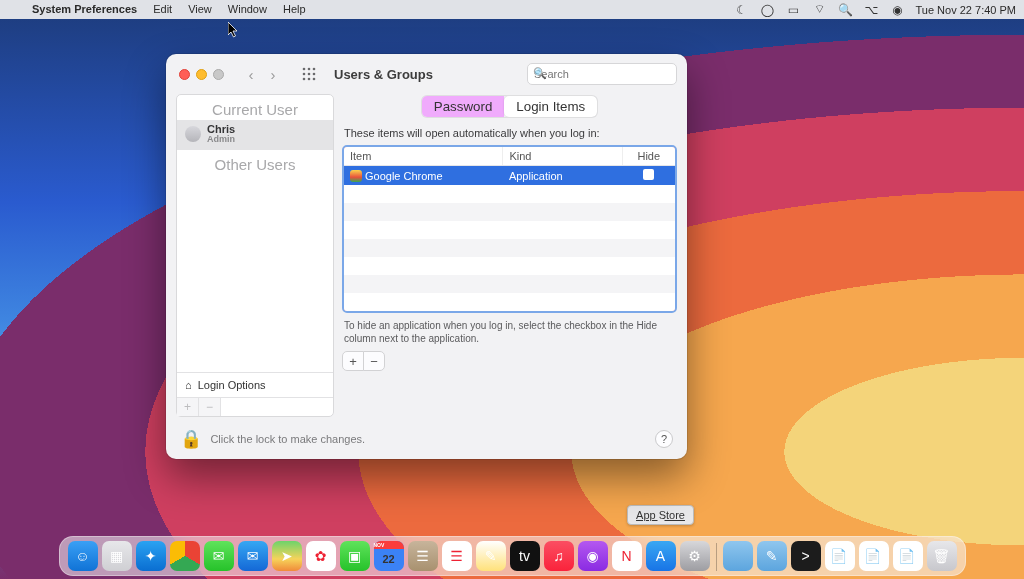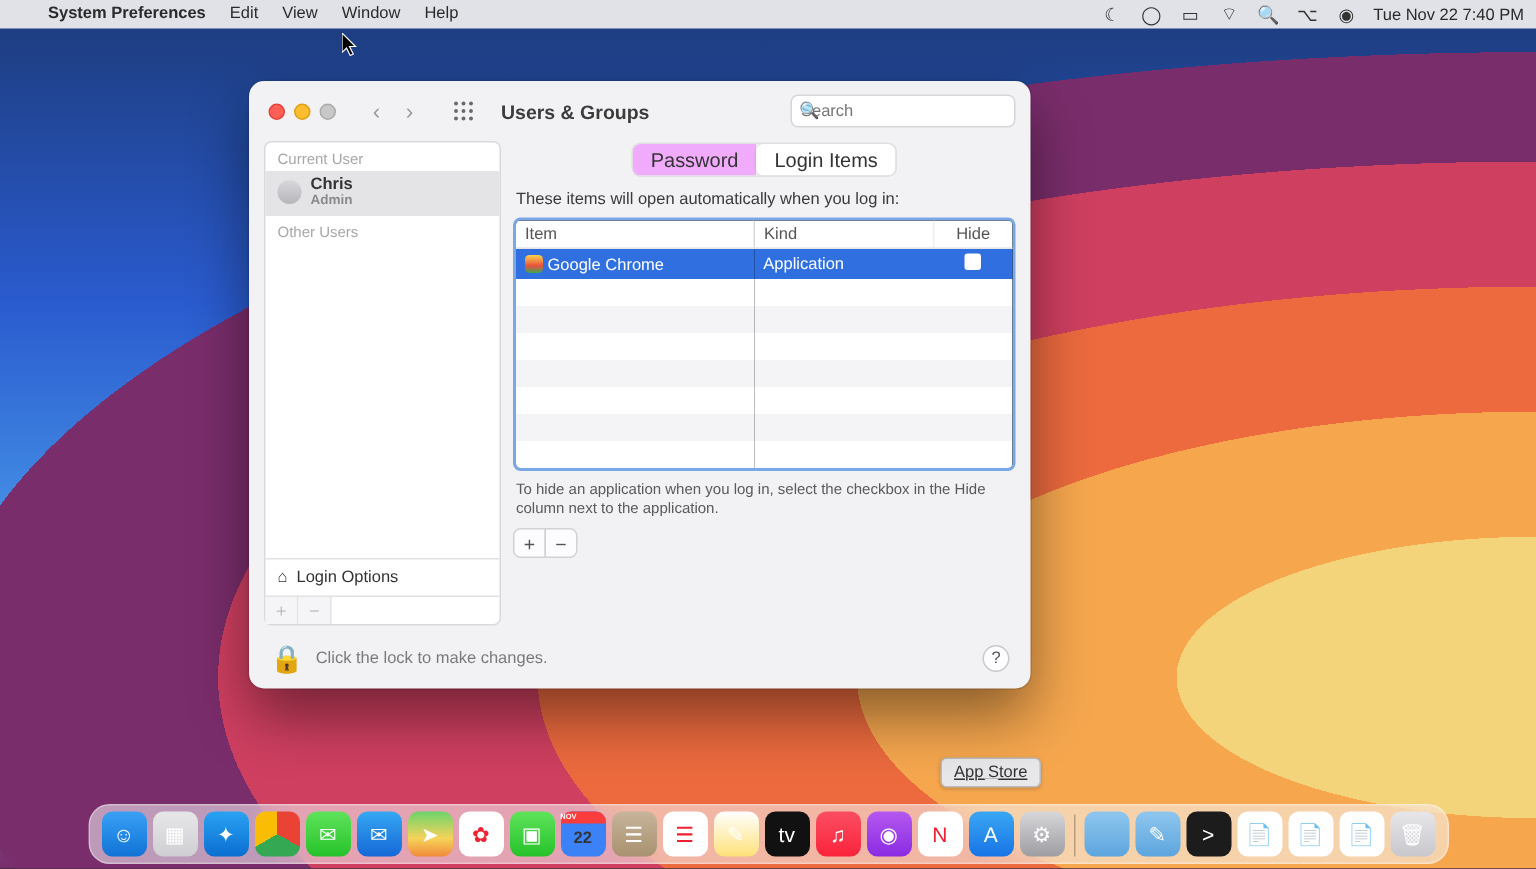--- a/index.html
+++ b/index.html
@@ -85,21 +85,21 @@
   background: #fff; padding: 0 8px 0 6px; font-size: 11px; color: #555;
 }
 .searchwrap { position: relative; }
 .searchwrap .sicon { position: absolute; left: 6px; top: 4px; color: #999; font-size: 11px; }
 
 .winbody { flex: 1; display: flex; padding: 0 10px 2px 10px; gap: 8px; }
 .sidebar {
   width: 158px; background: #fff; border: 1px solid #d9d9db; border-radius: 5px;
   display: flex; flex-direction: column; font-size: 11px;
 }
-.sidebar .section-label { color: #a8a8aa; padding: 6px 8px 2px 8px; font-size: 10px; }
+.sidebar .section-label { color: #a8a8aa; padding: 6px 8px 2px 8px; font-size: 15px; text-align: center; }
 .sidebar .urow { display: flex; align-items: center; gap: 6px; padding: 3px 8px 5px 8px; font-weight: bold; }
 .sidebar .urow.sel { background: #e4e4e6; }
 .sidebar .urow.dim { color: #b6b6b8; }
 .sidebar .avatar { width: 16px; height: 16px; border-radius: 50%; background: linear-gradient(#d7d7dc,#b5b5ba); }
 .sidebar .avatar.dim { background: #dedee0; }
 .sidebar .uinfo { display: flex; flex-direction: column; line-height: 1.1; }
 .sidebar .uname { font-size: 11px; color: #343436; }
 .sidebar .urole { font-size: 9px; color: #8a8a8c; }
 .sidebar .dim .uname, .sidebar .dim .urole { color: #bcbcbe; }
 .sidebar .filler { flex: 1; }
@@ -107,21 +107,21 @@
 .sidebar .pm { border-top: 1px solid #e2e2e4; display: flex; }
 .sidebar .pm button { width: 22px; height: 18px; border: none; background: #f5f5f7; color: #bcbcbe; border-right: 1px solid #e2e2e4; font-size: 12px; }
 
 .main { flex: 1; display: flex; flex-direction: column; }
 .tabbar { display: flex; justify-content: center; margin-top: 2px; }
 .tabseg { display: flex; border-radius: 5px; overflow: hidden; box-shadow: 0 0 0 1px rgba(0,0,0,0.08); font-size: 11px; }
 .tabseg button { border: none; padding: 3px 12px; background: #f0abfc; color: #333; }
 .tabseg button.active { background: #fff; box-shadow: 0 0 2px rgba(0,0,0,0.15); border-radius: 5px; }
 
 .desc { font-size: 11px; color: #3a3a3c; margin: 10px 2px 6px 2px; }
-.tablebox { border: 2px solid #7aa7e8; border-radius: 5px; background: #000000; overflow: hidden; }
+.tablebox { border: 2px solid #7aa7e8; border-radius: 5px; background: #fca5a5; overflow: hidden; }
 table.items { width: 100%; border-collapse: collapse; font-size: 11px; }
 table.items th { text-align: left; font-weight: 400; color: #555; background: #fff; padding: 3px 6px; border-bottom: 1px solid #e6e6e8; border-right: 1px solid #eee; }
 table.items th:last-child { border-right: none; text-align: center; }
 table.items td { padding: 3px 6px; }
 tr.selrow td { background: #2f6fe0; color: #fff; }
 tr.selrow .chk { width: 11px; height: 11px; background: #fff; border-radius: 2px; display: inline-block; }
 tr.altrow td { background: #f4f4f6; height: 18px; }
 tr.plainrow td { background: #fff; height: 18px; }
 .itemicon { width: 12px; height: 12px; display: inline-block; vertical-align: -2px; margin-right: 3px; border-radius: 3px; background: linear-gradient(#fbd34c,#e8513c 60%,#38a853); }
 

